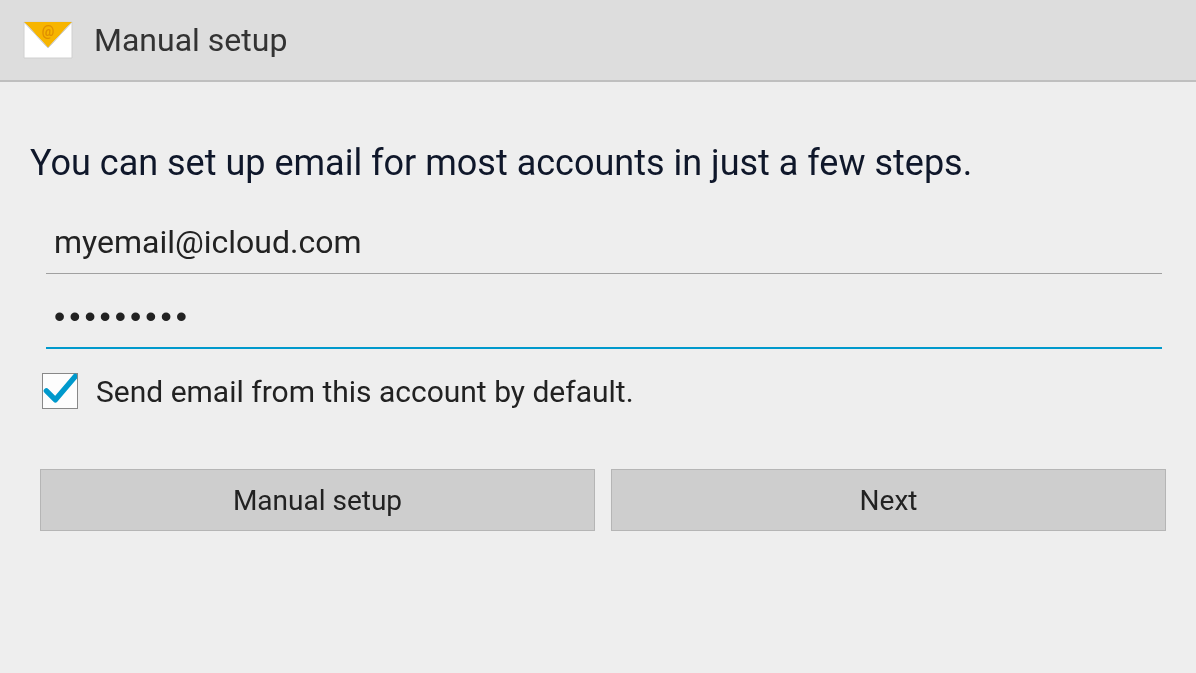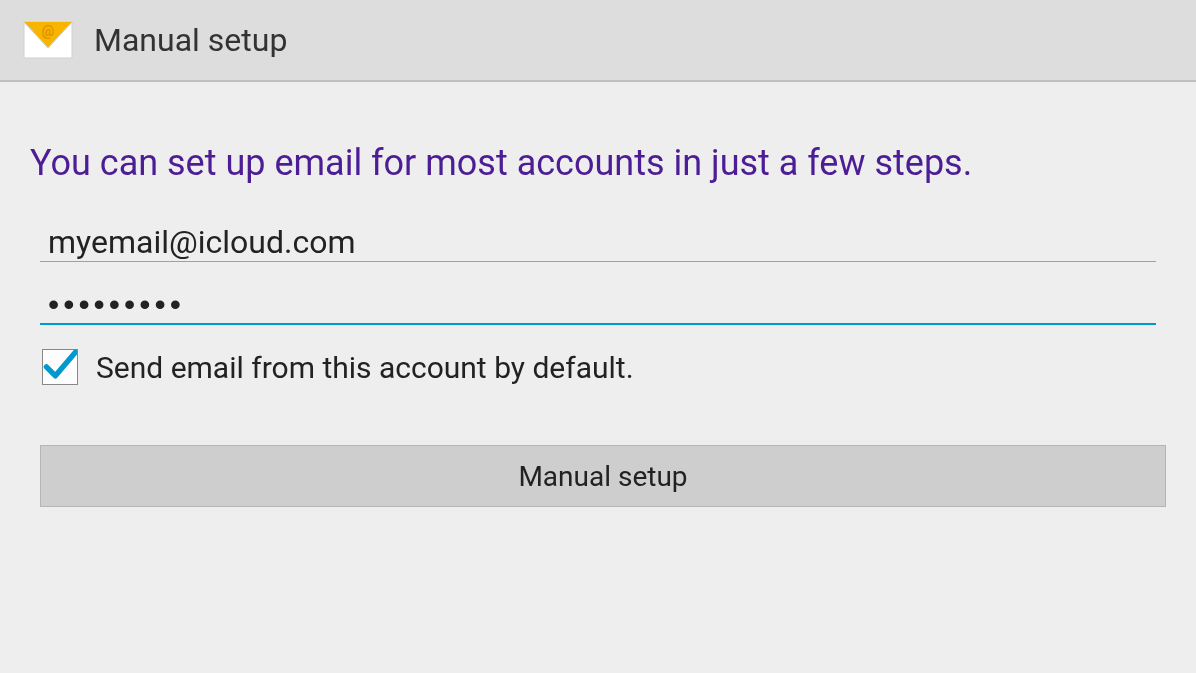--- a/index.html
+++ b/index.html
@@ -30,30 +30,30 @@
   .action-bar-title {
     font-size: 32px;
     color: #333;
     font-weight: 400;
   }
   .content {
     padding: 30px 30px 0 30px;
   }
   .headline {
     font-size: 36px;
-    color: #4c1d95;
+    color: #0f172a;
     margin: 30px 0 28px 0;
     font-weight: 400;
     line-height: 1.2;
   }
   .field {
     display: block;
     width: 1116px;
-    margin: 0 0 14px 10px;
-    padding: 10px 8px 0 8px;
+    margin: 0 0 14px 16px;
+    padding: 10px 8px 12px 8px;
     font-size: 32px;
     font-family: inherit;
     color: #222;
     background: transparent;
     border: none;
     border-bottom: 1px solid #a0a0a0;
     outline: none;
     box-sizing: border-box;
   }
   .field.password {
@@ -136,15 +136,16 @@
     <div class="checkbox-box">
       <svg class="checkmark-svg" viewBox="0 0 40 40">
         <polyline points="6,22 16,32 38,6" fill="none" stroke="#0099cc" stroke-width="6" stroke-linecap="round" stroke-linejoin="round"></polyline>
       </svg>
     </div>
     <div class="checkbox-label">Send email from this account by default.</div>
   </div>
 
   <div class="button-row">
     <button class="btn">Manual setup</button>
+    <button class="btn">Next</button>
   </div>
 
 </div>
 
 </body></html>

